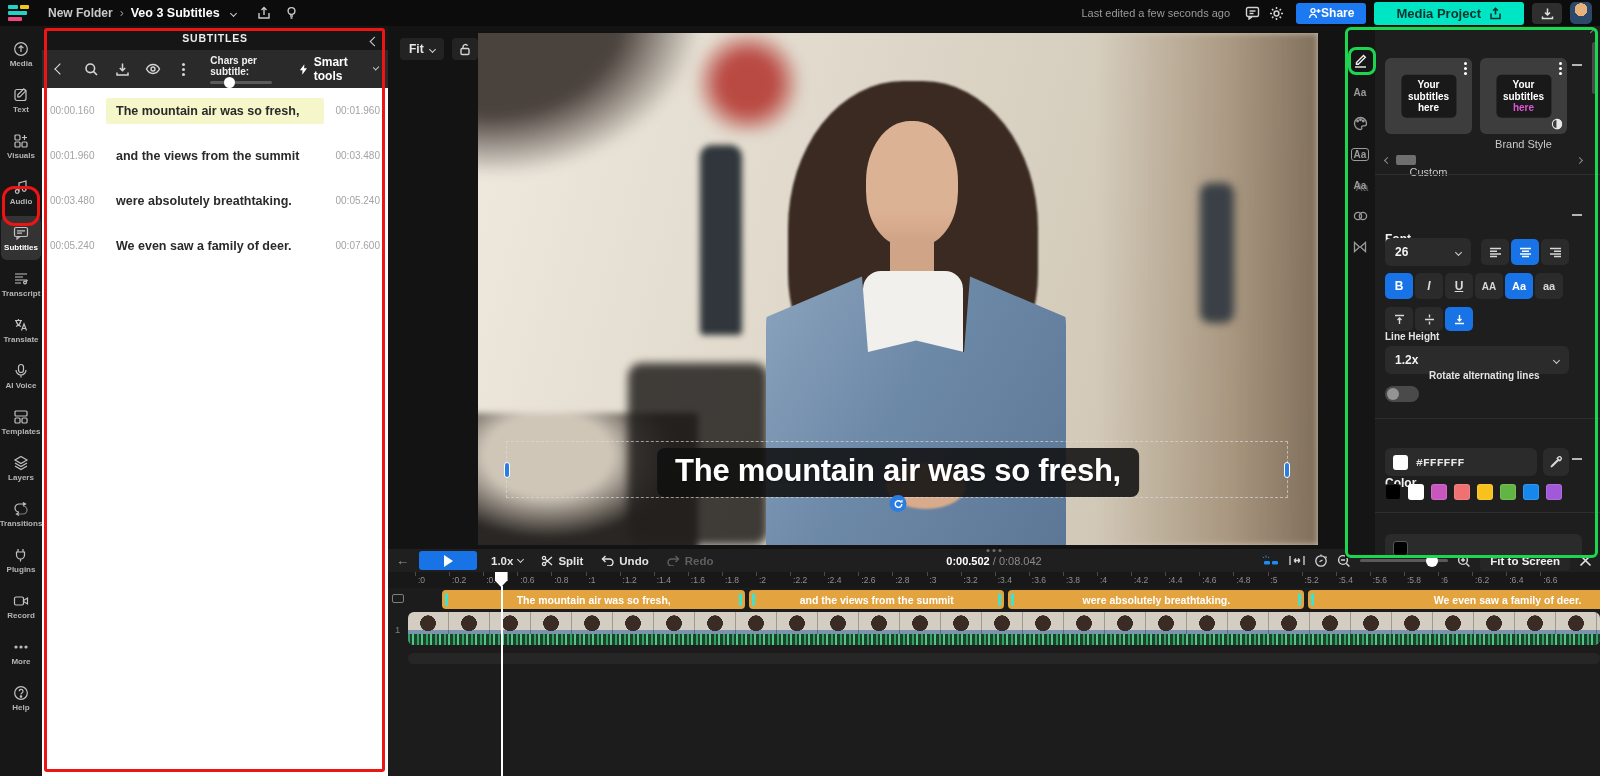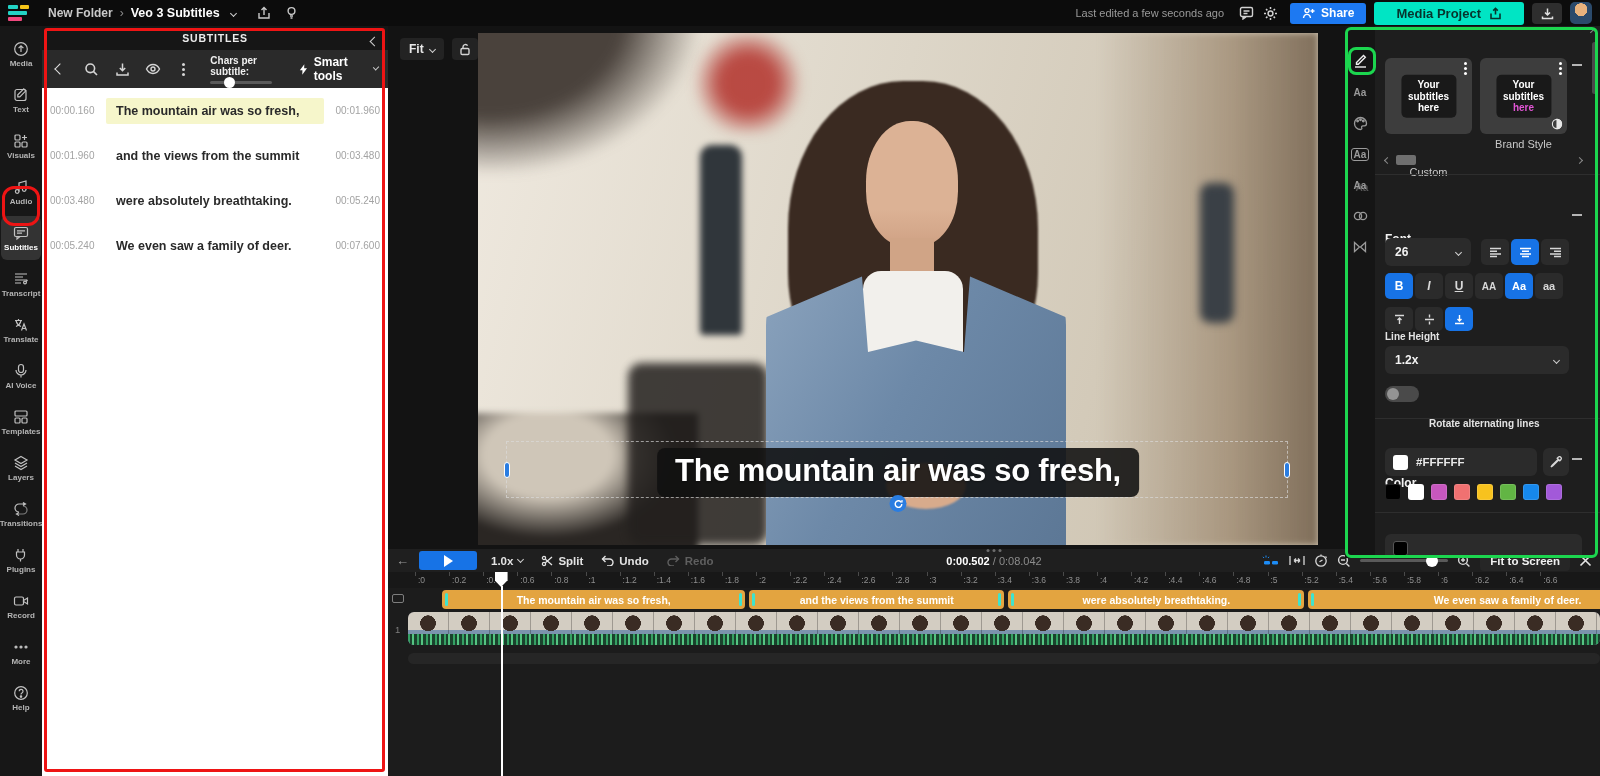--- a/index.html
+++ b/index.html
@@ -11,21 +11,21 @@
   
   .header { position:absolute; inset:0 0 auto 0; height:26px; background:#0c0c0c; display:flex; align-items:center; padding:0 8px; z-index:40; }
   .logo { width:26px; height:16px; display:flex; flex-direction:column; gap:2px; margin-right:14px; }
   .logo .r1 { display:flex; gap:2px; } 
   .logo .b { height:4px; border-radius:1px; }
   .crumb-folder { color:#c9c9c9; font-size:12px; font-weight:600; }
   .crumb-sep { color:#8a8a8a; font-size:12px; margin:0 7px; }
   .crumb-proj { color:#fff; font-size:12.5px; font-weight:700; }
   .hicon { display:inline-flex; align-items:center; justify-content:center; width:24px; height:22px; border-radius:4px; cursor:pointer; }
   .last-edited { color:#9a9a9a; font-size:11px; margin-right:10px; }
-  .btn-share { background:#1d79f2; color:#fff; font-size:12px; font-weight:700; height:21px; padding:0 12px; border-radius:3px; display:flex; align-items:center; gap:6px; margin:0 8px; cursor:pointer; }
+  .btn-share { background:#1d79f2; color:#fff; font-size:12px; font-weight:700; height:21px; padding:0 12px; border-radius:3px; display:flex; align-items:center; margin:0 8px; cursor:pointer; }
   .btn-export { background:var(--export-teal); color:#07332c; font-size:13px; font-weight:800; height:23px; padding:0 22px; border-radius:3px; display:flex; align-items:center; gap:8px; cursor:pointer; }
   .btn-dl { background:#2e2e2e; width:30px; height:21px; border-radius:4px; display:flex; align-items:center; justify-content:center; margin:0 8px; cursor:pointer; }
   .avatar { width:22px; height:22px; border-radius:5px; background:radial-gradient(circle at 50% 35%, #e8b27d 0 35%, #2b4a6b 36% 100%); cursor:pointer; }
 
   
   .sidebar { position:absolute; top:26px; left:0; width:42px; bottom:0; background:#171717; display:flex; flex-direction:column; align-items:center; padding-top:6px; gap:2px; z-index:30; }
   .side-item { width:40px; height:44px; display:flex; flex-direction:column; align-items:center; justify-content:center; gap:2px; border-radius:6px; cursor:pointer; color:#b9b9b9; }
   .side-item .lbl { font-size:8px; font-weight:600; color:#b5b5b5; }
   .side-item.active { background:#333; color:#fff; }
   .side-item.active .lbl { color:#fff; }
@@ -794,28 +794,28 @@
     </div>
 
     <div class="lbl-12" style="left:10px; top:305px;">Line Height</div>
     <div class="select" style="left:10px; top:320px; width:184px; font-size:12px;">
       <span>1.2x</span>
         <span class="chev sm chev"></span>
     </div>
     <div class="toggle" style="left:10px; top:360px;">
         <div class="tknob"></div>
       </div>
-    <div class="lbl-12" style="left:54px; top:344px;margin-top:48px;">Rotate alternating lines</div>
+    <div class="lbl-12" style="left:54px; top:344px;">Rotate alternating lines</div>
     <div class="divider" style="top:392px;"></div>
 
     <div class="sect-head" style="top:402px;">
       <span class="t">Color</span>
       <span class="minus"></span>
     </div>
-    <div class="color-field" style="top:422px;">
+    <div class="color-field" style="top:422px;font-family:Liberation Mono, monospace;">
       <span class="sw"></span>
       <span class="hex">#FFFFFF</span>
     </div>
     <div class="dropper-btn" style="top:422px;">
       <svg width="12" height="12" viewBox="0 0 12 12" fill="none" stroke="#d8d8d8" stroke-width="1.3">
           <path d="M7.2 2.2l2.6 2.6M8.5 1a1.8 1.8 0 012.5 2.5L9.8 4.8 7.2 2.2 8.5 1zM7.8 3.6L2 9.4 1 11l1.6-1L8.4 4.2"></path>
         </svg>
     </div>
     <div class="swatches" style="top:458px;" id="swatch-row">
         <div class="swatch" style="background: rgb(0, 0, 0);"></div>

